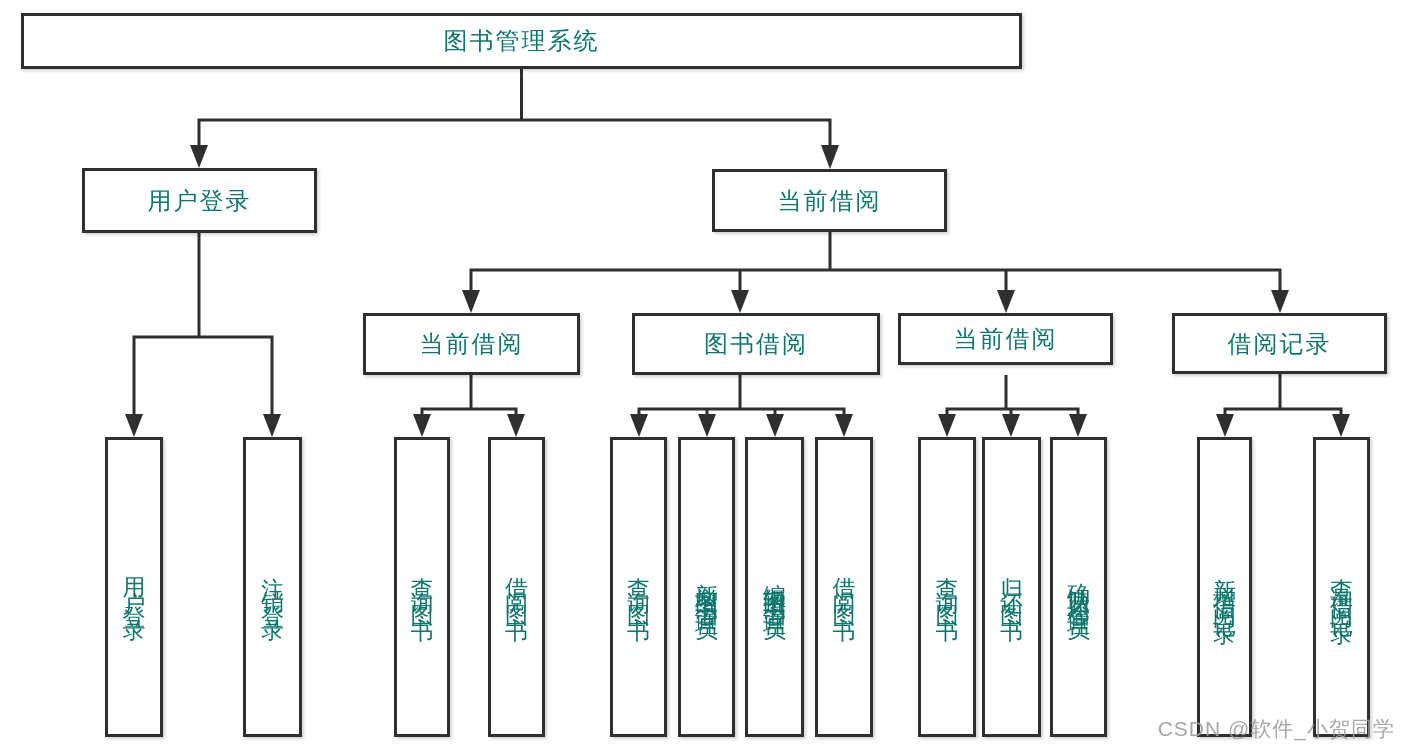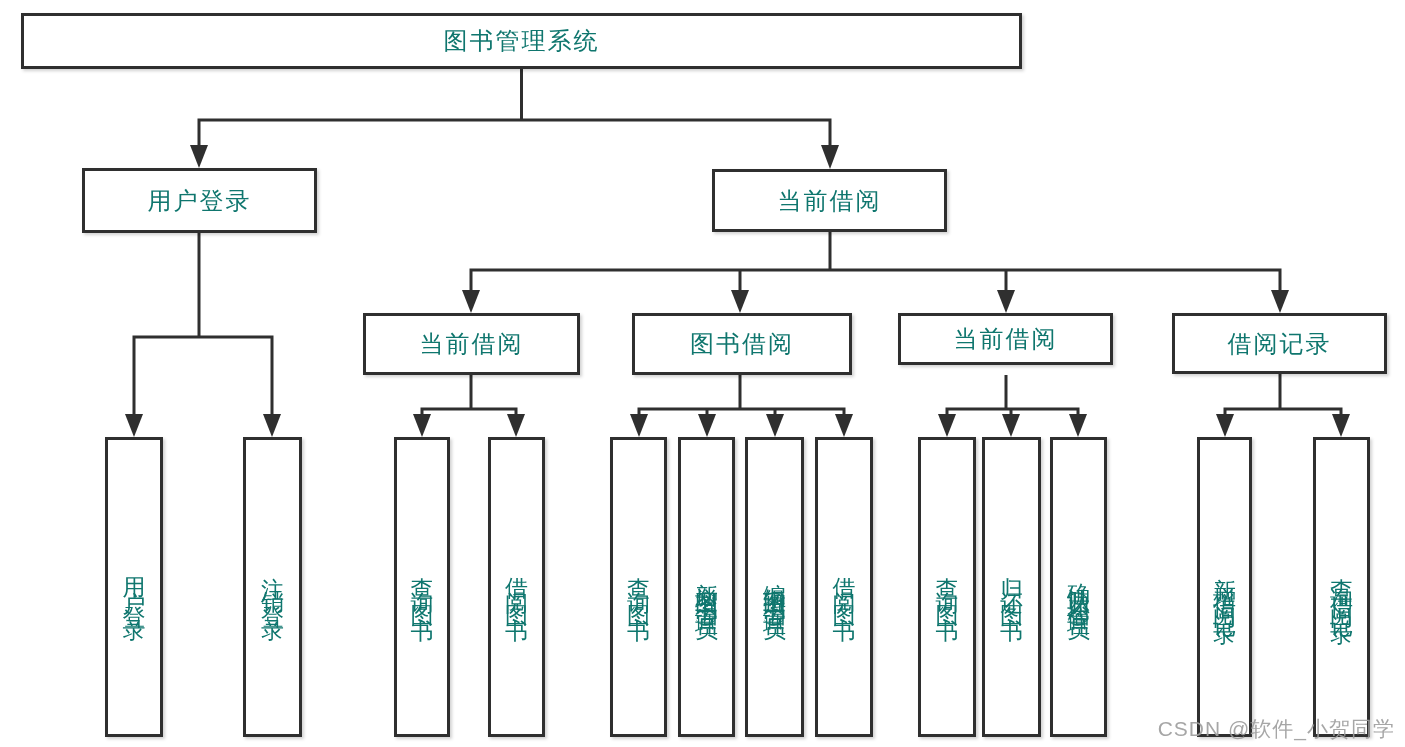--- a/index.html
+++ b/index.html
@@ -91,21 +91,21 @@
   <div class="box" style="left:82px;top:168px;width:235px;height:65px">
     <span class="hlabel">用户登录</span>
   </div>
   <div class="box" style="left:712px;top:169px;width:235px;height:63px">
     <span class="hlabel">当前借阅</span>
   </div>
 
   <div class="box" style="left:363px;top:313px;width:217px;height:62px">
     <span class="hlabel">当前借阅</span>
   </div>
-  <div class="box" style="left:632px;top:313px;width:220px;height:62px">
+  <div class="box" style="left:632px;top:313px;width:248px;height:62px">
     <span class="hlabel">图书借阅</span>
   </div>
   <div class="box" style="left:898px;top:313px;width:215px;height:52px">
     <span class="hlabel">当前借阅</span>
   </div>
   <div class="box" style="left:1172px;top:313px;width:215px;height:61px">
     <span class="hlabel">借阅记录</span>
   </div>
 
   <div class="box" style="left:105px;top:437px;width:58px;height:300px">

